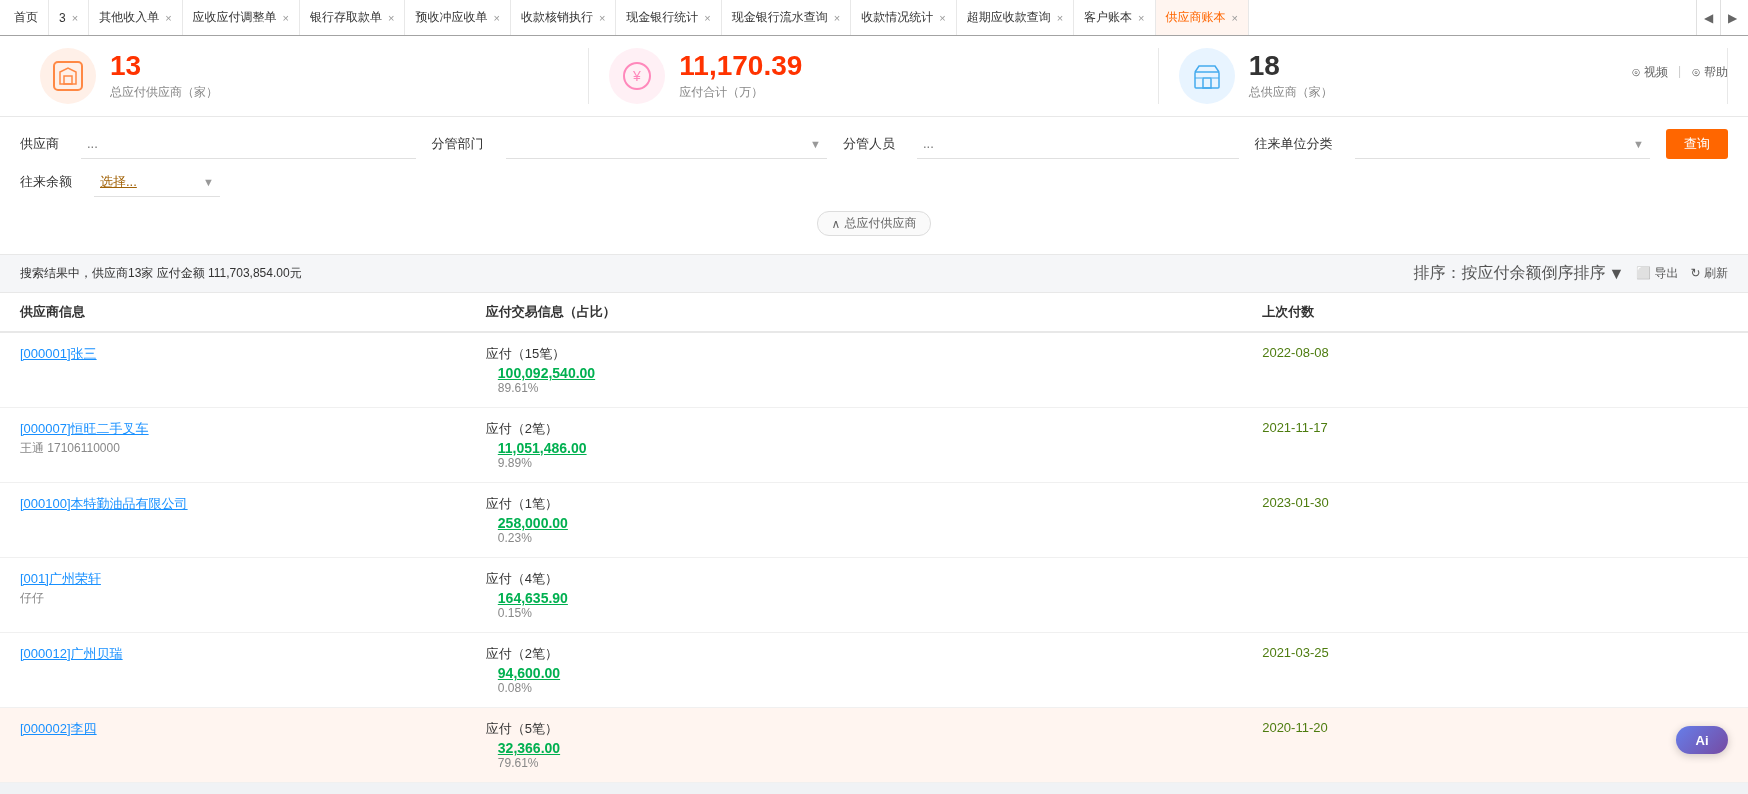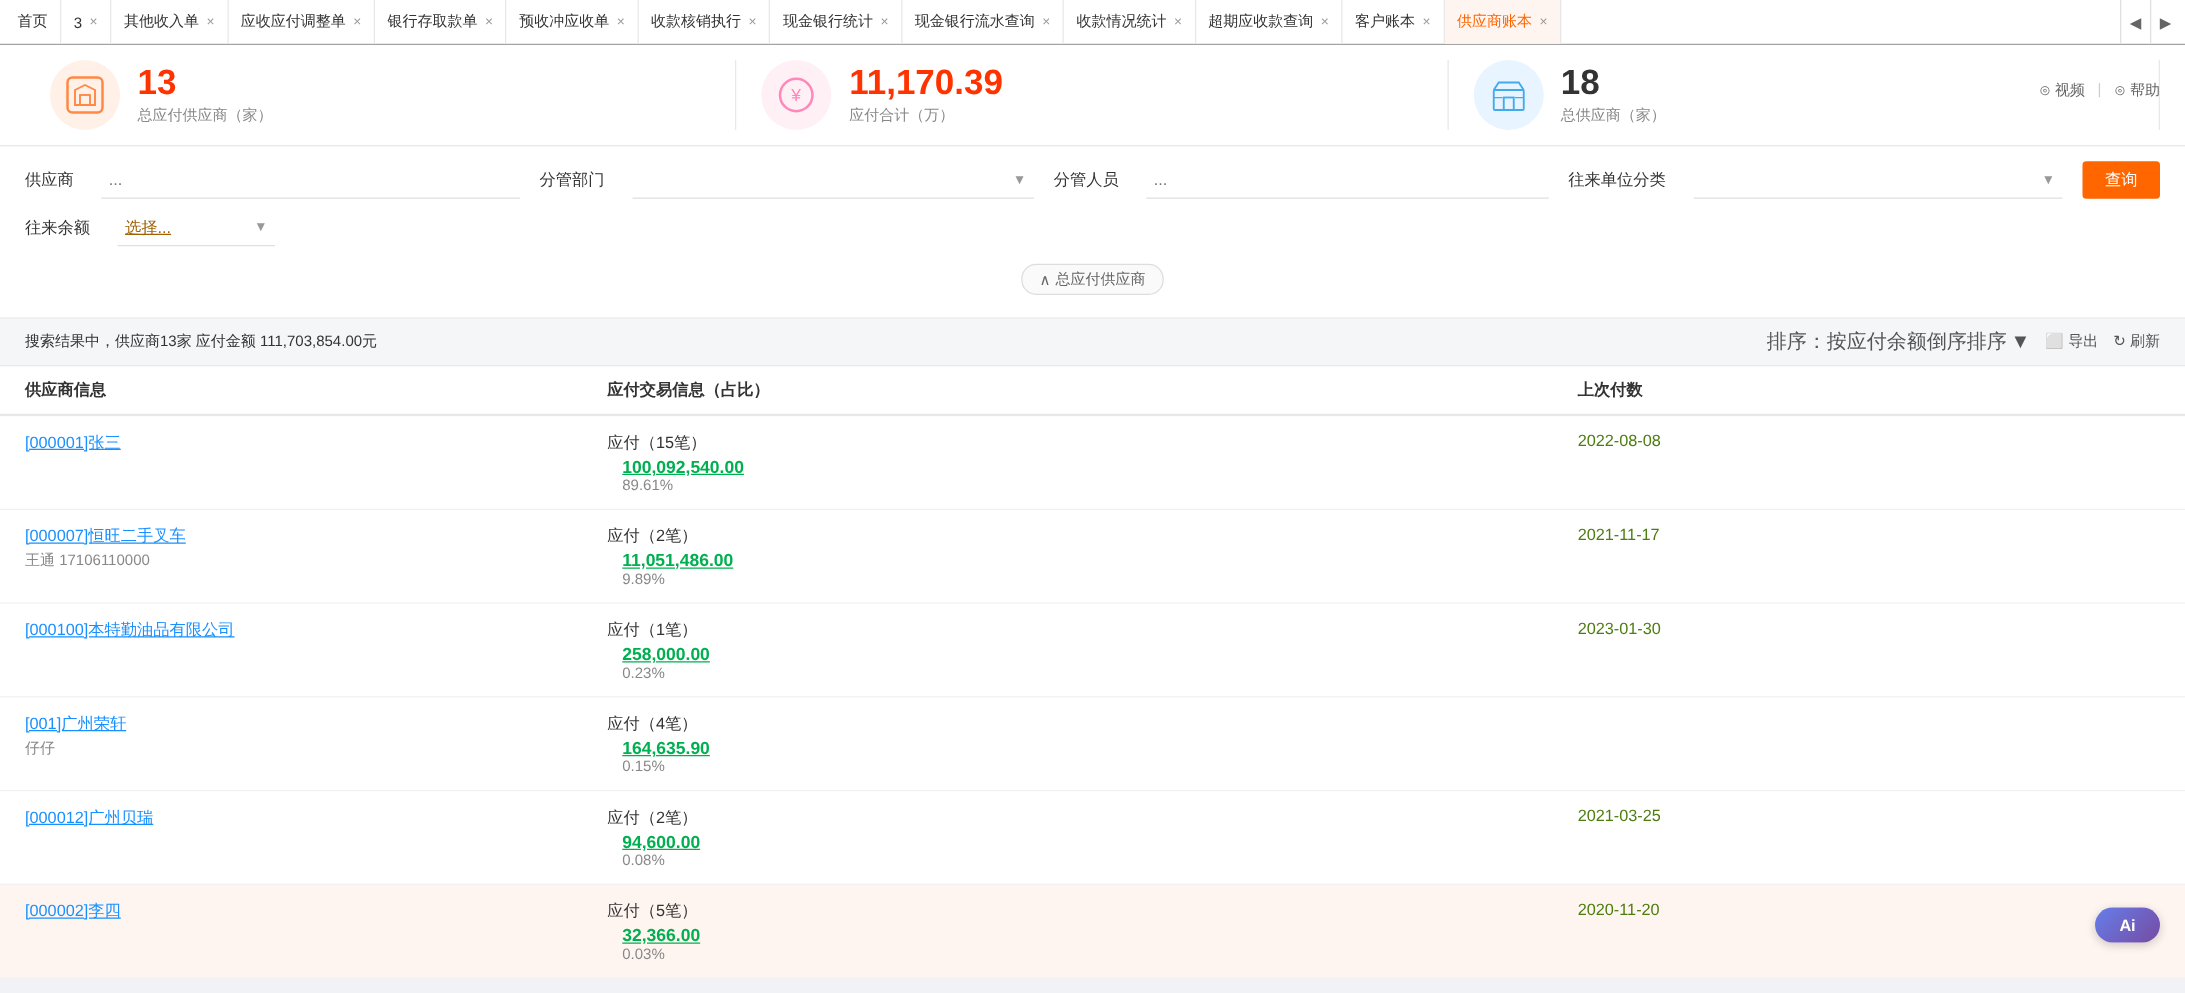--- a/index.html
+++ b/index.html
@@ -516,21 +516,21 @@
   </div>
 
   <div class="table-row highlighted">
     <div class="col-supplier">
       <div class="supplier-name">[000002]李四</div>
     </div>
     <div class="col-payable">
       <div class="payable-label">应付（5笔）</div>
       <div class="payable-row">
         <span class="payable-amount">32,366.00</span>
-        <span class="payable-percent">0.03%</span>
+        <span class="payable-percent">79.61%</span>
       </div>
     </div>
     <div class="col-lastpay">
       <span class="last-pay-date">2020-11-20</span>
     </div>
   </div>
 </div>
 
 <div class="ai-badge">
   <span>Ai</span>

